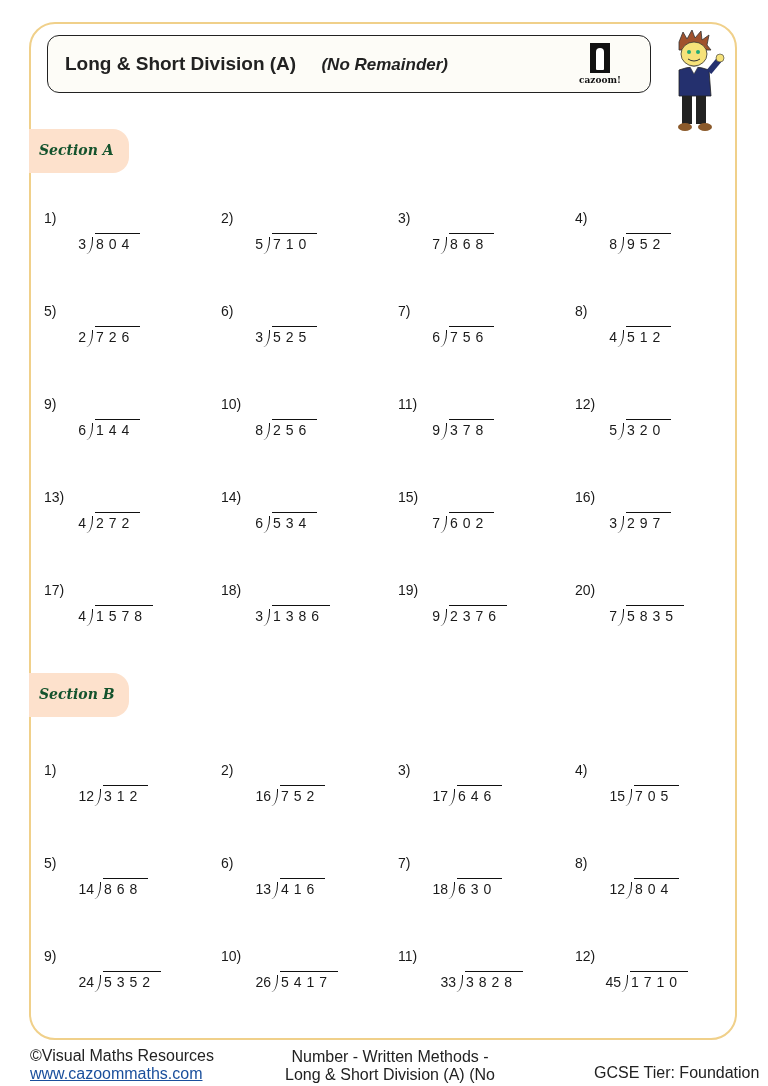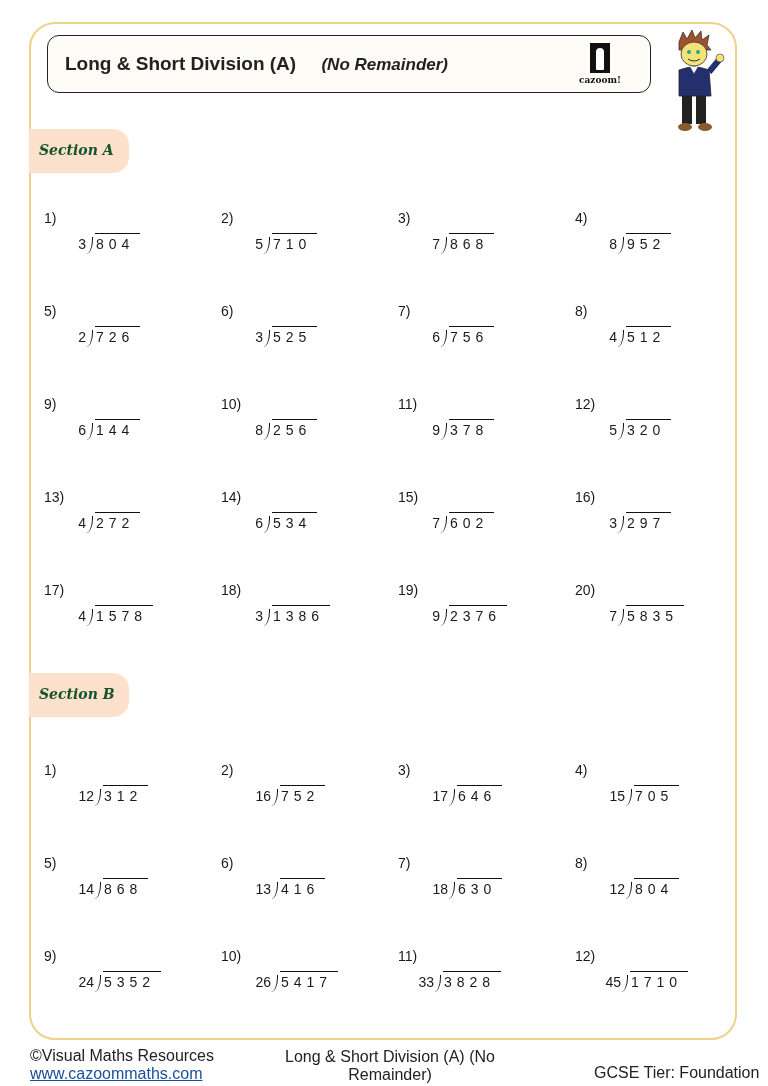--- a/index.html
+++ b/index.html
@@ -303,36 +303,37 @@
     <div class="prob" style="left: 221px; top: 948px;">
       <span class="num">10)</span>
       <div class="div" style="left:34px">
         <span class="divisor" style="min-width:16px">26</span>
         <span class="bracket"></span>
         <span class="dividend">5417</span>
       </div>
     </div>
     <div class="prob" style="left: 398px; top: 948px;">
       <span class="num">11)</span>
-      <div class="div" style="left:20px">
+      <div class="div" style="left:42px">
         <span class="divisor" style="min-width:16px">33</span>
         <span class="bracket"></span>
         <span class="dividend">3828</span>
       </div>
     </div>
     <div class="prob" style="left: 575px; top: 948px;">
       <span class="num">12)</span>
       <div class="div" style="left:30px">
         <span class="divisor" style="min-width:16px">45</span>
         <span class="bracket"></span>
         <span class="dividend">1710</span>
       </div>
     </div>
   </div>
 
 <div class="footer" style="left:30px; top:1047px;">
   <div>©Visual Maths Resources</div>
   <a>www.cazoommaths.com</a>
 </div>
 <div class="footer" style="left:250px; top:1048px; width:280px; text-align:center;">
+  <div>Number - Written Methods -</div>
   <div>Long &amp; Short Division (A) (No Remainder)</div>
 </div>
 <div class="footer" style="left:594px; top:1064px;">GCSE Tier: Foundation</div>
 
 </body></html>

